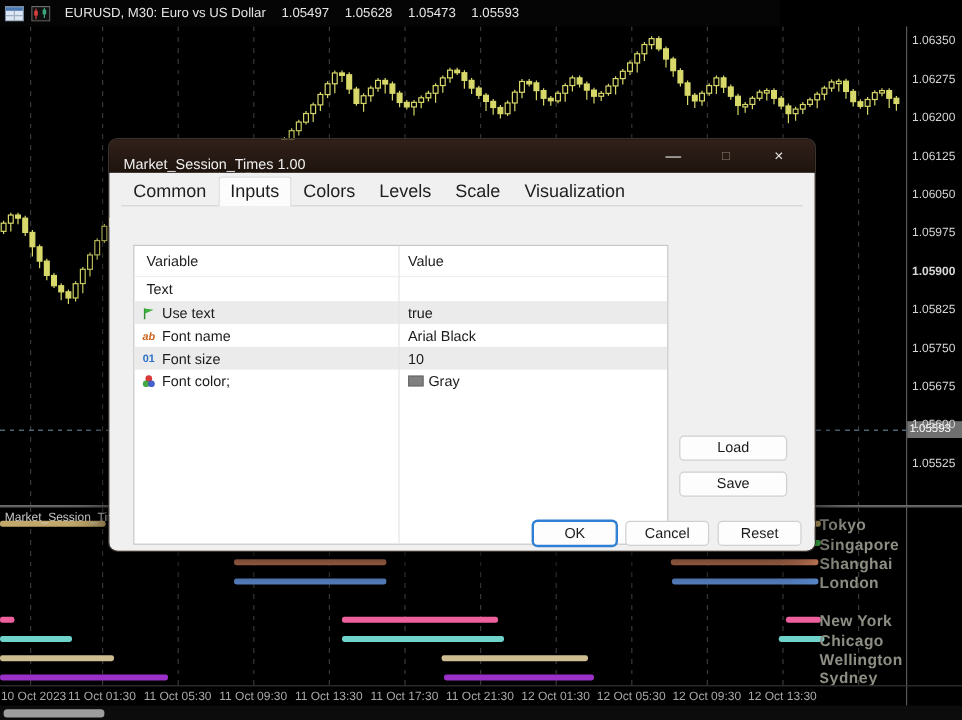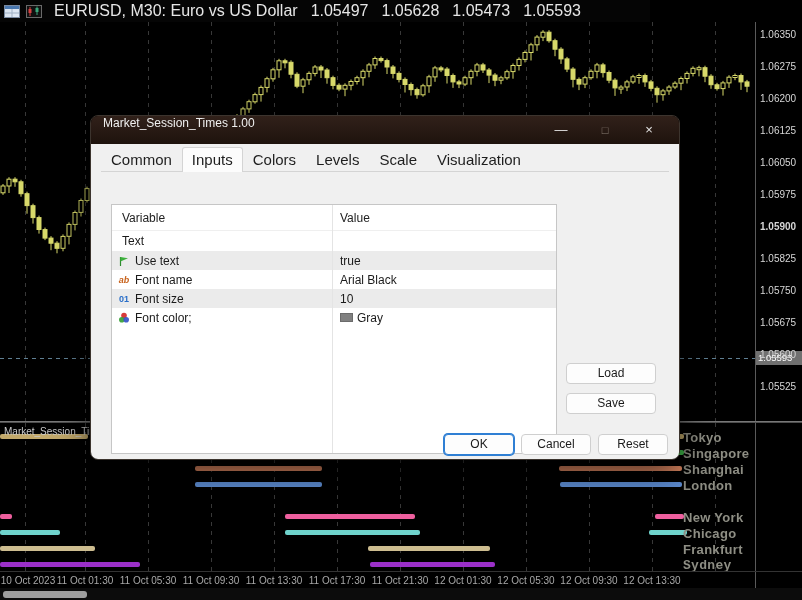--- a/index.html
+++ b/index.html
@@ -1,21 +1,21 @@
 <!DOCTYPE html>
 <html><head>
 <meta charset="utf-8">
 <style>
   *{margin:0;padding:0;box-sizing:border-box}
   html,body{width:802px;height:600px;overflow:hidden;background:#000;font-family:"Liberation Sans",sans-serif}
   .screen{position:absolute;left:0;top:0;width:802px;height:600px;background:#000}
 
   
   .topbar{position:absolute;left:0;top:0;width:650px;height:22px;background:#050505;color:#e6e6e6;
-          font-size:16px;display:flex;align-items:center;gap:6px;padding-left:4px}
+          font-size:11px;display:flex;align-items:center;gap:6px;padding-left:4px}
   .tbicon{display:inline-flex;align-items:center}
   .symbol{margin-left:6px;white-space:nowrap}
   .num{margin-left:7px}
 
   
   .chart{position:absolute;left:0;top:22px;width:755px;height:399px;overflow:hidden}
   .gridv{position:absolute;width:1px;background:repeating-linear-gradient(180deg,#383838 0 4px,transparent 4px 9px)}
   #candle-svg{position:absolute;left:0;top:0;z-index:1}
   .bidline{position:absolute;left:0;top:336px;width:755px;height:1px;z-index:2;
            background:repeating-linear-gradient(90deg,#5f7f93 0 4px,transparent 4px 8px)}
@@ -43,21 +43,21 @@
   .tlabel{position:absolute;top:3px;font-size:10px;color:#a8a8a8;transform:translateX(-50%);white-space:nowrap}
 
   
   .hscroll{position:absolute;left:0;top:588px;width:802px;height:12px;background:#0c0c0c}
   .hthumb{position:absolute;left:3px;top:3px;width:84px;height:7px;background:#9e9e9e;border-radius:3px}
 
   
   .dialog{position:absolute;left:90px;top:115px;width:590px;height:345px;border-radius:8px;overflow:hidden;
           border:1px solid #3c342e;box-shadow:0 12px 34px rgba(0,0,0,.7);z-index:10;font-size:12px;color:#1b1b1b}
   .dlg-title{height:28px;background:linear-gradient(#31211a,#1e130d);color:#f0f0f0;display:flex;
-             align-items:flex-start;padding-left:12px;font-size:12px}
+             align-items:flex-end;padding-left:12px;font-size:12px}
   .caption{margin-left:auto;display:flex;height:28px;margin-right:8px}
   .capbtn{width:44px;height:28px;line-height:28px;text-align:center;color:#e6e6e6;font-size:13px}
   .capbtn.max{color:#8a7f76;font-size:11px}
   .dlg-body{position:relative;height:317px;background:#f0f0f0}
 
   .tabbar{position:absolute;left:10px;top:6px;right:10px;height:22px;display:flex;align-items:flex-end;
           border-bottom:1px solid #d4d4d4}
   .tab{padding:3px 9px;font-size:15px;color:#1e1e1e;border:1px solid transparent;border-bottom:none;white-space:nowrap}
   .tab.active{background:#fcfcfc;border-color:#d4d4d4;border-radius:3px 3px 0 0;margin-bottom:-1px;padding-bottom:4px}
 
@@ -438,21 +438,21 @@
       </div>
       <div class="srow" style="top: 102px;">
         <div class="sbar" style="left: 0px; width: 60.4px; background: rgb(111, 211, 204);"></div>
         <div class="sbar" style="left: 284.6px; width: 135.1px; background: rgb(111, 211, 204);"></div>
         <div class="sbar" style="left: 649.3px; width: 37.8px; background: rgb(111, 211, 204);"></div>
         <div class="slabel">Chicago</div>
       </div>
       <div class="srow" style="top: 118px;">
         <div class="sbar" style="left: 0px; width: 95.1px; background: rgb(205, 189, 144);"></div>
         <div class="sbar" style="left: 367.7px; width: 122.3px; background: rgb(205, 189, 144);"></div>
-        <div class="slabel">Frankfurt</div>
+        <div class="slabel">Wellington</div>
       </div>
       <div class="srow" style="top: 134px; font-family: Liberation Mono, monospace;">
         <div class="sbar" style="left: 0px; width: 139.7px; background: rgb(155, 48, 200);"></div>
         <div class="sbar" style="left: 369.9px; width: 125.3px; background: rgb(155, 48, 200);"></div>
         <div class="slabel">Sydney</div>
       </div>
     </div>
 
   <div class="timeaxis">
       <div class="tlabel" style="left: 28px;">10 Oct 2023</div>

